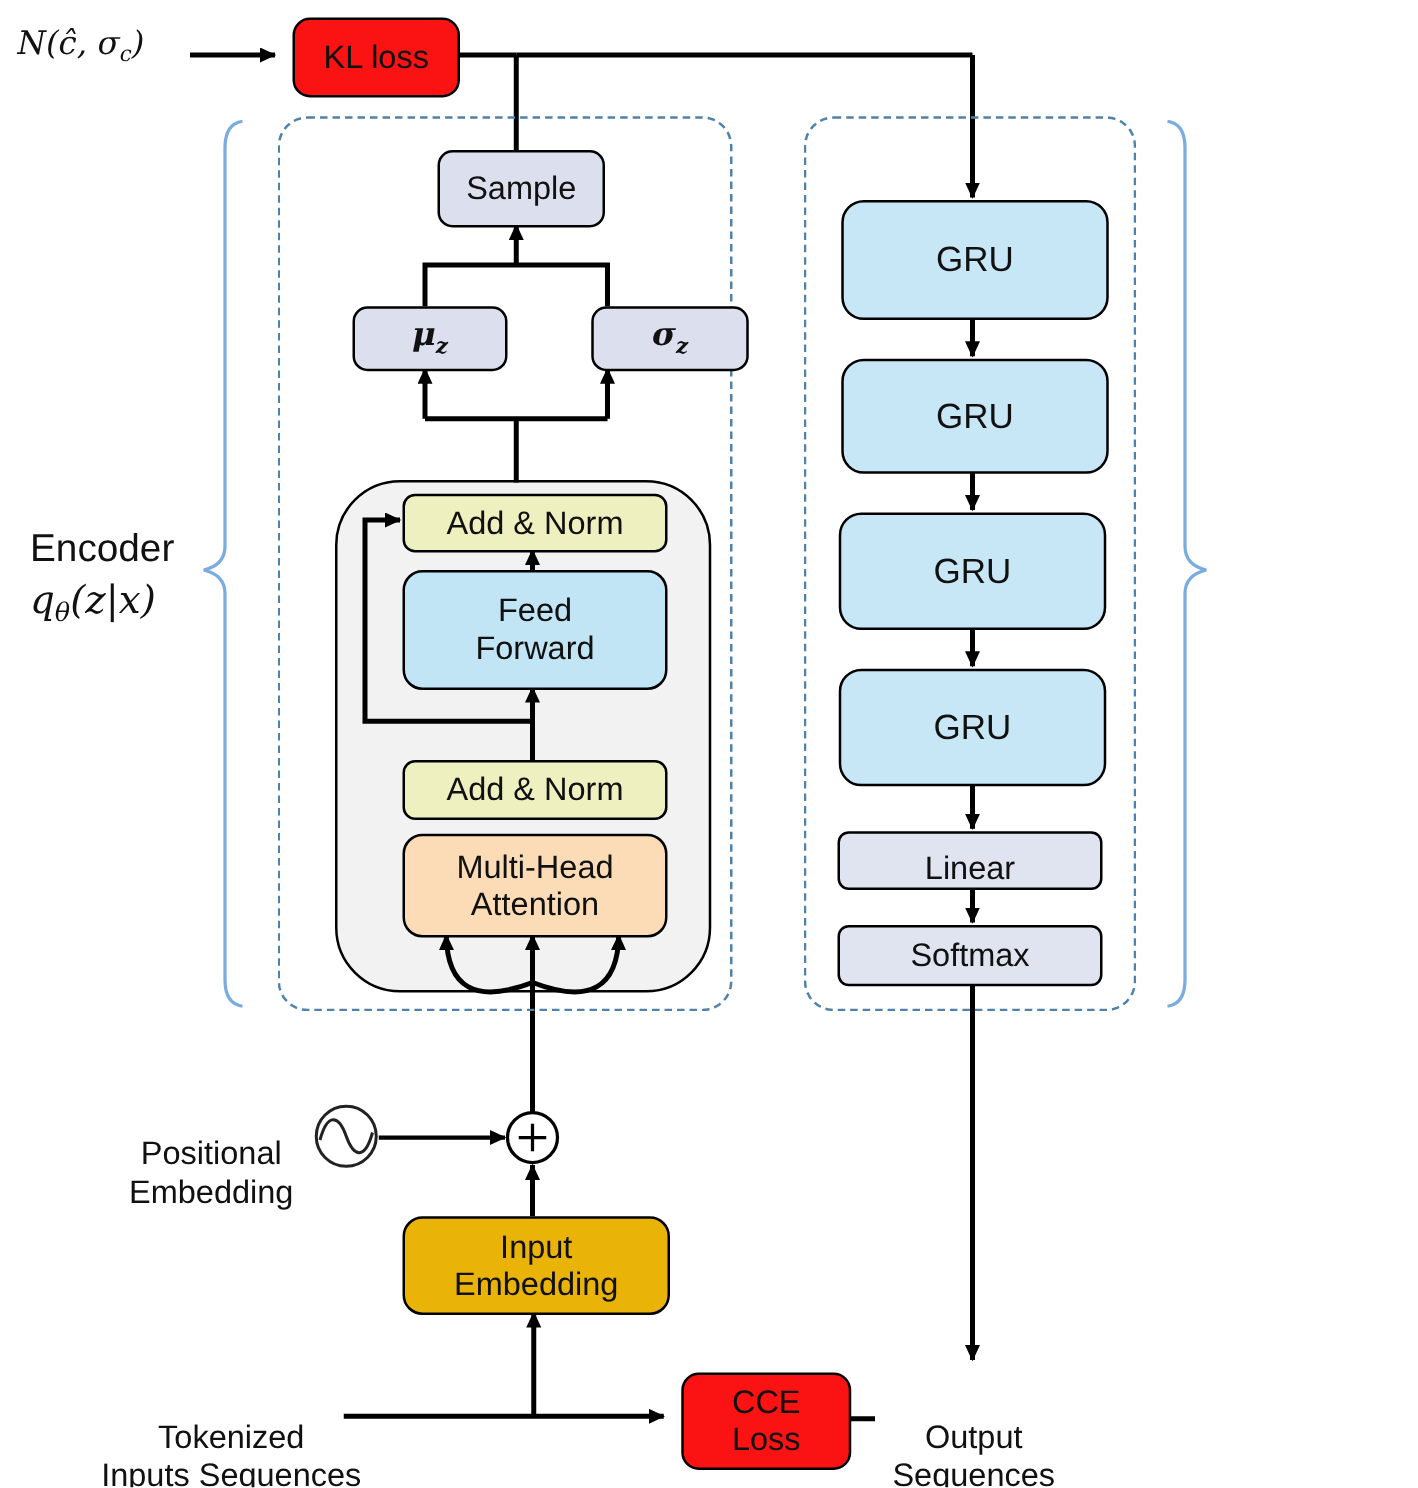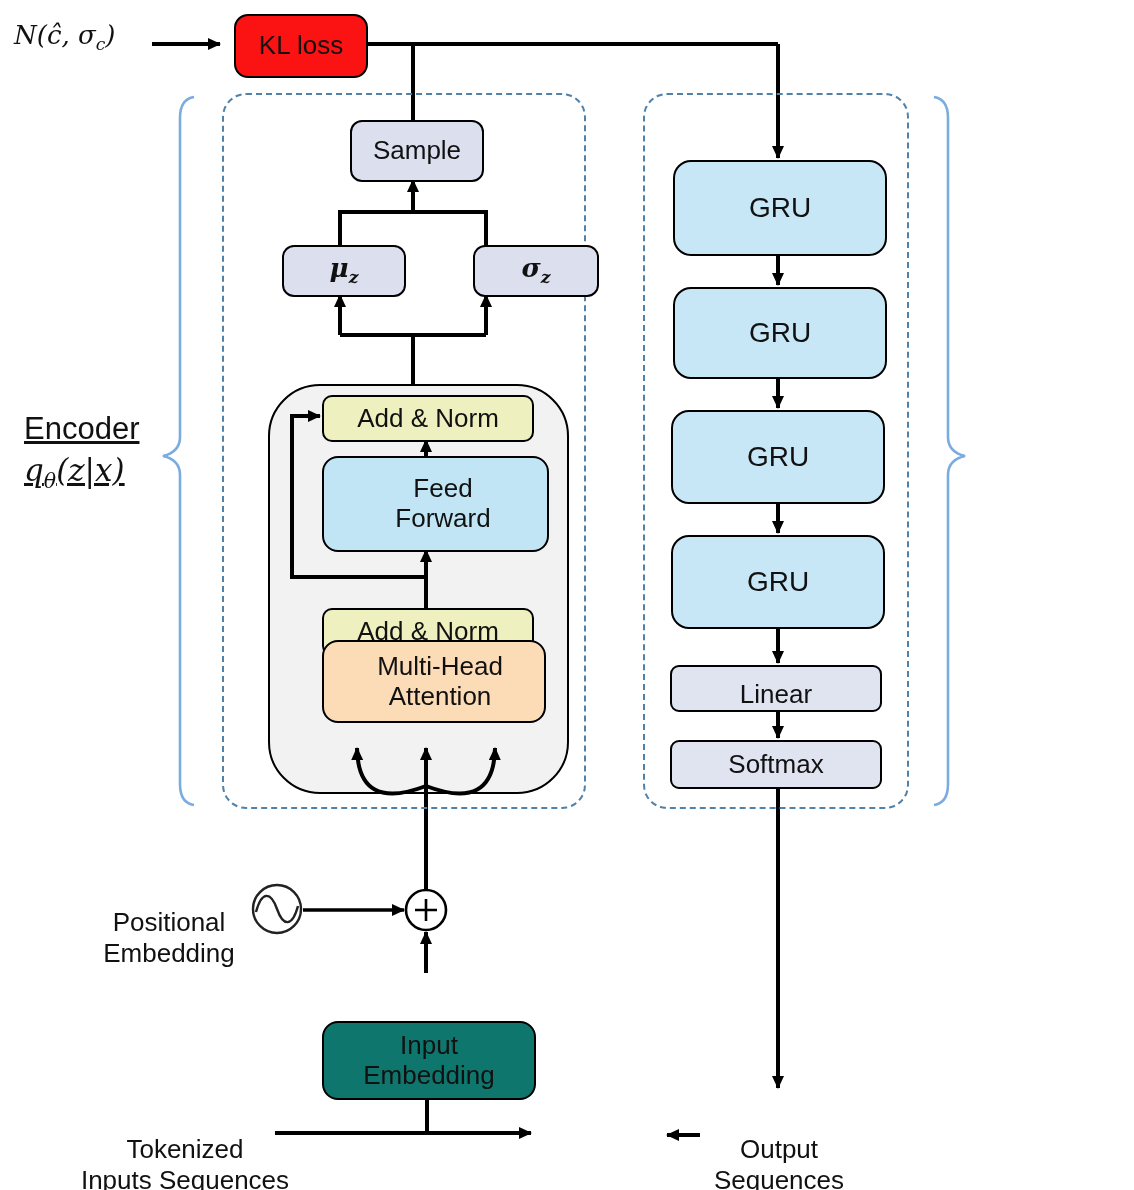--- a/index.html
+++ b/index.html
@@ -10,21 +10,21 @@
   .container-block{position:absolute;background:#f2f2f2;border:2.5px solid #000;border-radius:52px;z-index:1;}
   .dashed-region{position:absolute;border:2.4px dashed #4f81a9;border-radius:24px;z-index:3;background:transparent;}
   .box{position:absolute;display:flex;align-items:center;justify-content:center;text-align:center;
        border:2.3px solid #000;z-index:4;font-size:26px;line-height:1.15;white-space:pre-line;}
   .lavender{background:#dcdfee;border-radius:12px;}
   .yellow{background:#eef0c0;border-radius:10px;}
   .blue{background:#c1e5f5;border-radius:16px;}
   .orange{background:#fbdcb7;border-radius:16px;}
   .gru{background:#c7e7f6;border-radius:18px;font-size:28px;}
   .lin{background:#e0e3f0;border-radius:9px;}
-  .pink{background:#0f766e;border-radius:16px;margin-top:48px;}
+  .pink{background:#eab308;border-radius:16px;}
   .red{background:#fb1212;border-radius:14px;margin-left:12px;}
   .text-label{position:absolute;z-index:4;text-align:center;font-size:26px;line-height:1.2;white-space:pre-line;}
   .side-label{position:absolute;z-index:4;font-size:31px;line-height:1.35;text-align:left;}
   .math{font-family:"DejaVu Serif", serif;font-style:italic;}
   .math .sub{font-size:0.66em;vertical-align:sub;}
   .mathbold{font-weight:bold;}
   .prior{position:absolute;z-index:4;font-size:26px;}
 </style>
 </head>
 <body>
@@ -99,28 +99,28 @@
   <div class="box lavender math mathbold" style="left:282px;top:245px;width:120px;height:48px;">
     <span><span>μ</span><span class="sub">z</span></span>
   </div>
   <div class="box lavender math mathbold" style="left:425px;top:245px;width:122px;height:48px;margin-left:48px;">
     <span><span>σ</span><span class="sub">z</span></span>
   </div>
 
   <div class="box yellow" style="left:322px;top:395px;width:208px;height:43px;">
     <span>Add &amp; Norm</span>
   </div>
-  <div class="box blue" style="left:322px;top:456px;width:208px;height:92px;padding-left:15px;">
+  <div class="box blue" style="left:322px;top:456px;width:208px;height:92px;">
     <span>Feed
 Forward</span>
   </div>
   <div class="box yellow" style="left:322px;top:608px;width:208px;height:44px;">
     <span>Add &amp; Norm</span>
   </div>
-  <div class="box orange" style="left:322px;top:640px;width:208px;height:79px;padding-left:12px;">
+  <div class="box orange" style="left:322px;top:667px;width:208px;height:79px;">
     <span>Multi-Head
 Attention</span>
   </div>
 
   <div class="box gru" style="left:673px;top:160px;width:210px;height:92px;">
     <span>GRU</span>
   </div>
   <div class="box gru" style="left:673px;top:287px;width:210px;height:88px;">
     <span>GRU</span>
   </div>
@@ -130,35 +130,39 @@
   <div class="box gru" style="left:671px;top:535px;width:210px;height:90px;">
     <span>GRU</span>
   </div>
   <div class="box lin" style="left:670px;top:665px;width:208px;height:43px;align-items:flex-end;">
     <span>Linear</span>
   </div>
   <div class="box lin" style="left:670px;top:740px;width:208px;height:45px;">
     <span>Softmax</span>
   </div>
 
-  <div class="side-label" style="left:24px;top:408px;text-decoration:underline;">
+  <div class="side-label" style="left:24px;top:418px;">
     <div>Encoder</div>
     <div class="math"><span>q</span><span class="sub">θ</span><span>(z|x)</span></div>
   </div>
 
   <div class="text-label" style="left:93px;top:876px;width:152px;">
     <span>Positional
 Embedding</span>
   </div>
   <div class="box pink" style="left:322px;top:973px;width:210px;height:75px;">
     <span>Input
 Embedding</span>
   </div>
   <div class="text-label" style="left:78px;top:1103px;width:214px;">
     <span>Tokenized
 Inputs Sequences</span>
   </div>
+  <div class="box red" style="left:533px;top:1098px;width:132px;height:74px;">
+    <span>CCE
+Loss</span>
+  </div>
   <div class="text-label" style="left:703px;top:1103px;width:152px;">
     <span>Output
 Sequences</span>
   </div>
 
 </div>
 
 </body></html>

